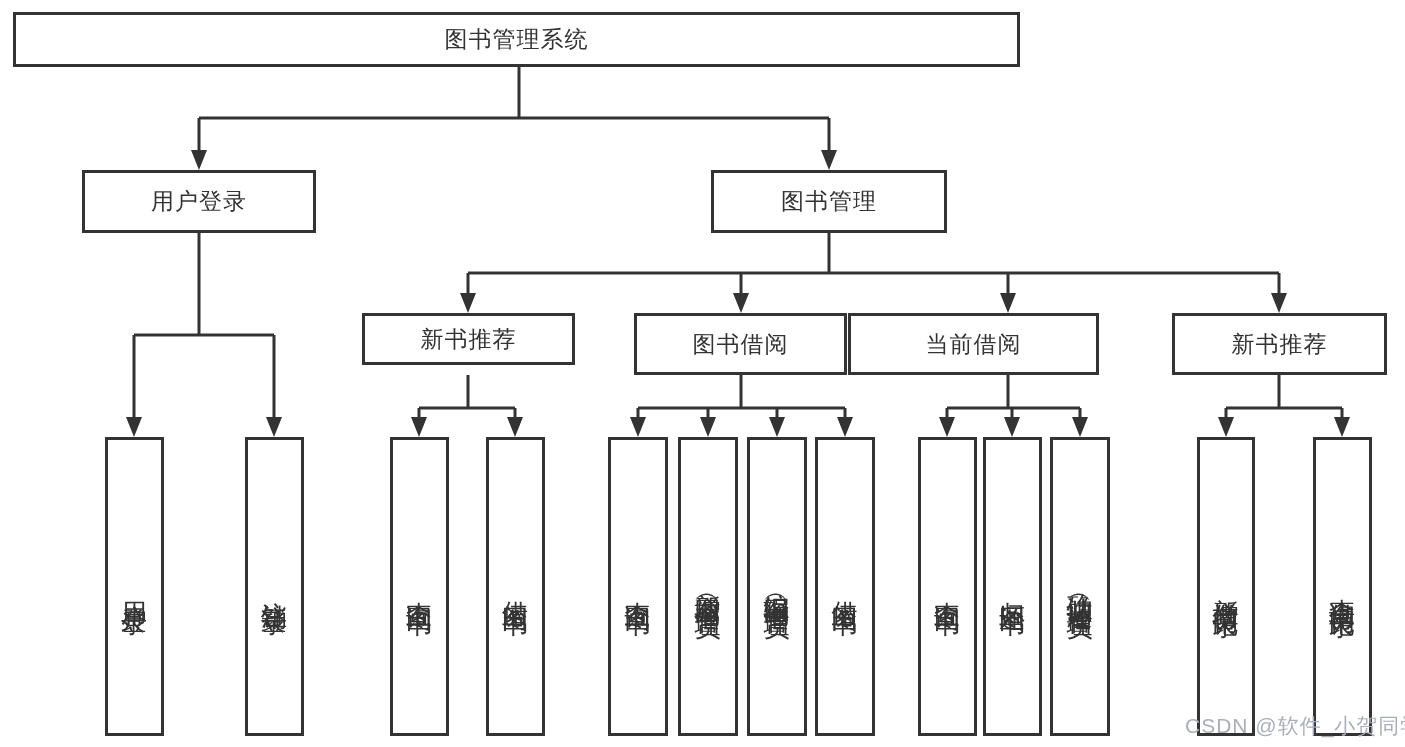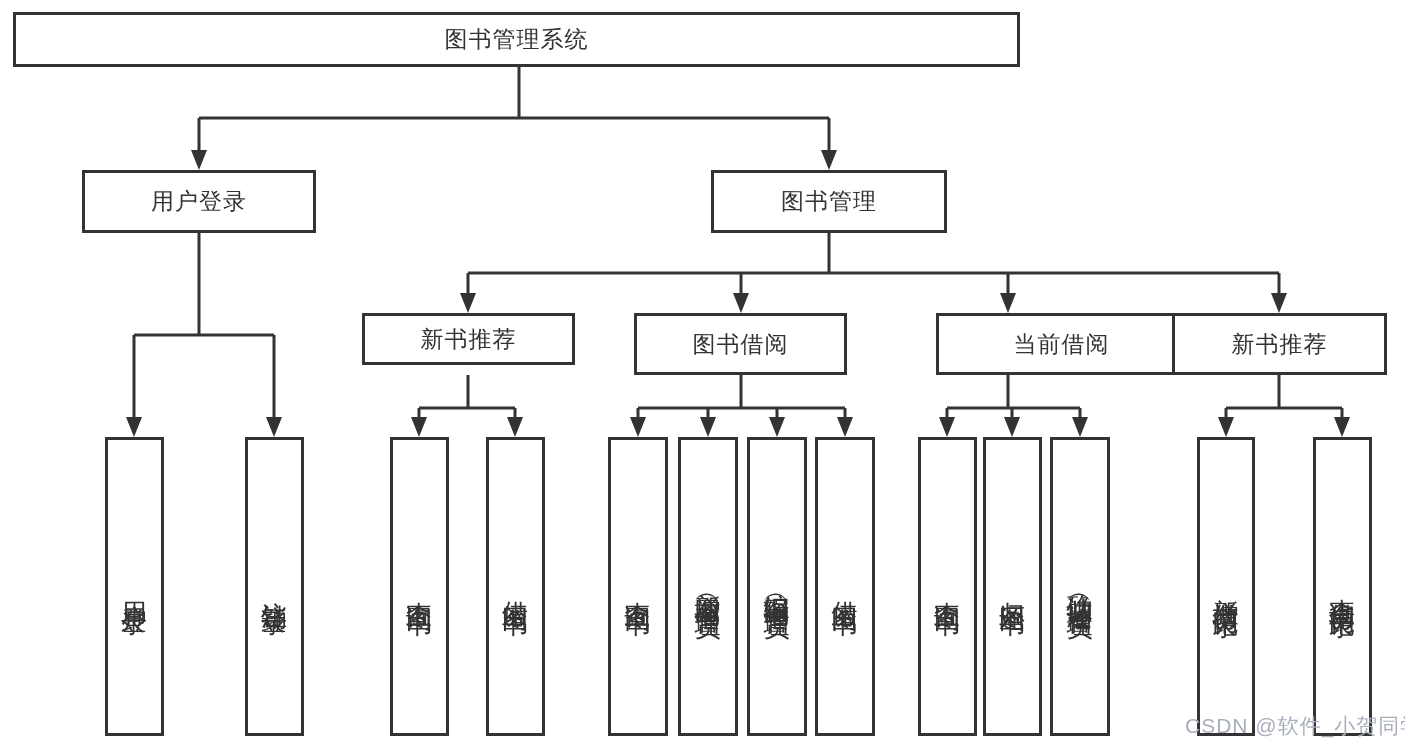--- a/index.html
+++ b/index.html
@@ -80,21 +80,21 @@
       M1334,417 L1350,417 L1342,437 Z"></path>
   </svg>
 
   <div class="node h" style="left:13px; top:12px; width:1007px; height:55px;">图书管理系统</div>
 
   <div class="node h" style="left:82px; top:170px; width:234px; height:63px;">用户登录</div>
   <div class="node h" style="left:711px; top:170px; width:236px; height:63px;text-align:center;">图书管理</div>
 
   <div class="node h" style="left:362px; top:313px; width:213px; height:52px;">新书推荐</div>
   <div class="node h" style="left:634px; top:313px; width:213px; height:62px;">图书借阅</div>
-  <div class="node h" style="left:936px; top:313px; width:251px; height:62px;">当前借阅</div>
+  <div class="node h" style="left:848px; top:313px; width:251px; height:62px;">当前借阅</div>
   <div class="node h" style="left:1172px; top:313px; width:215px; height:62px;">新书推荐</div>
 
   <div class="node v" style="left:105px; top:437px; width:59px; height:299px;">用户登录</div>
   <div class="node v" style="left:245px; top:437px; width:59px; height:299px;">注销登录</div>
 
   <div class="node v" style="left:390px; top:437px; width:59px; height:299px;">查询图书</div>
   <div class="node v" style="left:486px; top:437px; width:59px; height:299px;">借阅图书</div>
 
   <div class="node v" style="left:608px; top:437px; width:60px; height:299px;">查询图书</div>
   <div class="node v" style="left:678px; top:437px; width:60px; height:299px;">新增图书（管理员）</div>

